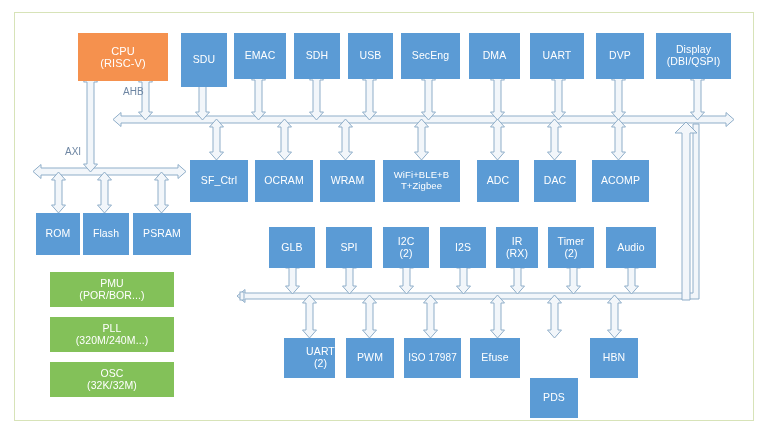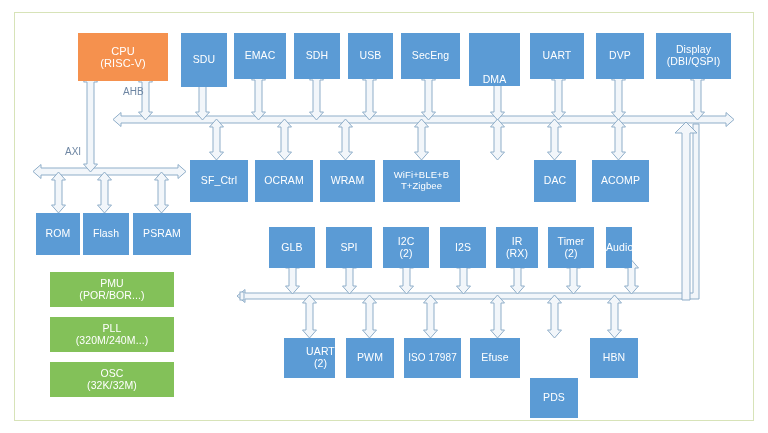--- a/index.html
+++ b/index.html
@@ -213,21 +213,21 @@
   </div>
   <div class="blk blue" style="left:294px;top:33px;width:46px;height:46px;font-size:10.5px;">
     <span>SDH</span>
   </div>
   <div class="blk blue" style="left:348px;top:33px;width:45px;height:46px;font-size:10.5px;">
     <span>USB</span>
   </div>
   <div class="blk blue" style="left:401px;top:33px;width:59px;height:46px;font-size:10.5px;">
     <span>SecEng</span>
   </div>
-  <div class="blk blue" style="left:469px;top:33px;width:51px;height:53px;font-size:10.5px;align-items:flex-end;">
+  <div class="blk blue" style="left:469px;top:33px;width:51px;height:46px;font-size:10.5px;">
     <span>DMA</span>
   </div>
   <div class="blk blue" style="left:530px;top:33px;width:54px;height:46px;font-size:10.5px;">
     <span>UART</span>
   </div>
   <div class="blk blue" style="left:596px;top:33px;width:48px;height:46px;font-size:10.5px;">
     <span>DVP</span>
   </div>
   <div class="blk blue" style="left:656px;top:33px;width:75px;height:46px;font-size:10.5px;">
     <span>
@@ -244,20 +244,23 @@
   </div>
   <div class="blk blue" style="left:320px;top:160px;width:55px;height:42px;font-size:10.5px;">
     <span>WRAM</span>
   </div>
   <div class="blk blue" style="left:383px;top:160px;width:77px;height:42px;font-size:9.5px;">
     <span>
       <span>WiFi+BLE+B</span>
       <span>T+Zigbee</span>
     </span>
   </div>
+  <div class="blk blue" style="left:477px;top:160px;width:42px;height:42px;font-size:10.5px;">
+    <span>ADC</span>
+  </div>
   <div class="blk blue" style="left:534px;top:160px;width:42px;height:42px;font-size:10.5px;">
     <span>DAC</span>
   </div>
   <div class="blk blue" style="left:592px;top:160px;width:57px;height:42px;font-size:10.5px;">
     <span>ACOMP</span>
   </div>
 
   <div class="blk blue" style="left:36px;top:213px;width:44px;height:42px;font-size:10.5px;">
     <span>ROM</span>
   </div>
@@ -288,21 +291,21 @@
       <span>IR</span>
       <span>(RX)</span>
     </span>
   </div>
   <div class="blk blue" style="left:548px;top:227px;width:46px;height:41px;font-size:10.5px;">
     <span>
       <span>Timer</span>
       <span>(2)</span>
     </span>
   </div>
-  <div class="blk blue" style="left:606px;top:227px;width:26px;height:41px;font-size:10.5px;">
+  <div class="blk blue" style="left:606px;top:227px;width:50px;height:41px;font-size:10.5px;">
     <span>Audio</span>
   </div>
 
   <div class="blk blue" style="left:284px;top:338px;width:51px;height:40px;font-size:10.5px;padding-left:22px;">
     <span>
       <span>UART</span>
       <span>(2)</span>
     </span>
   </div>
   <div class="blk blue" style="left:346px;top:338px;width:48px;height:40px;font-size:10.5px;">

